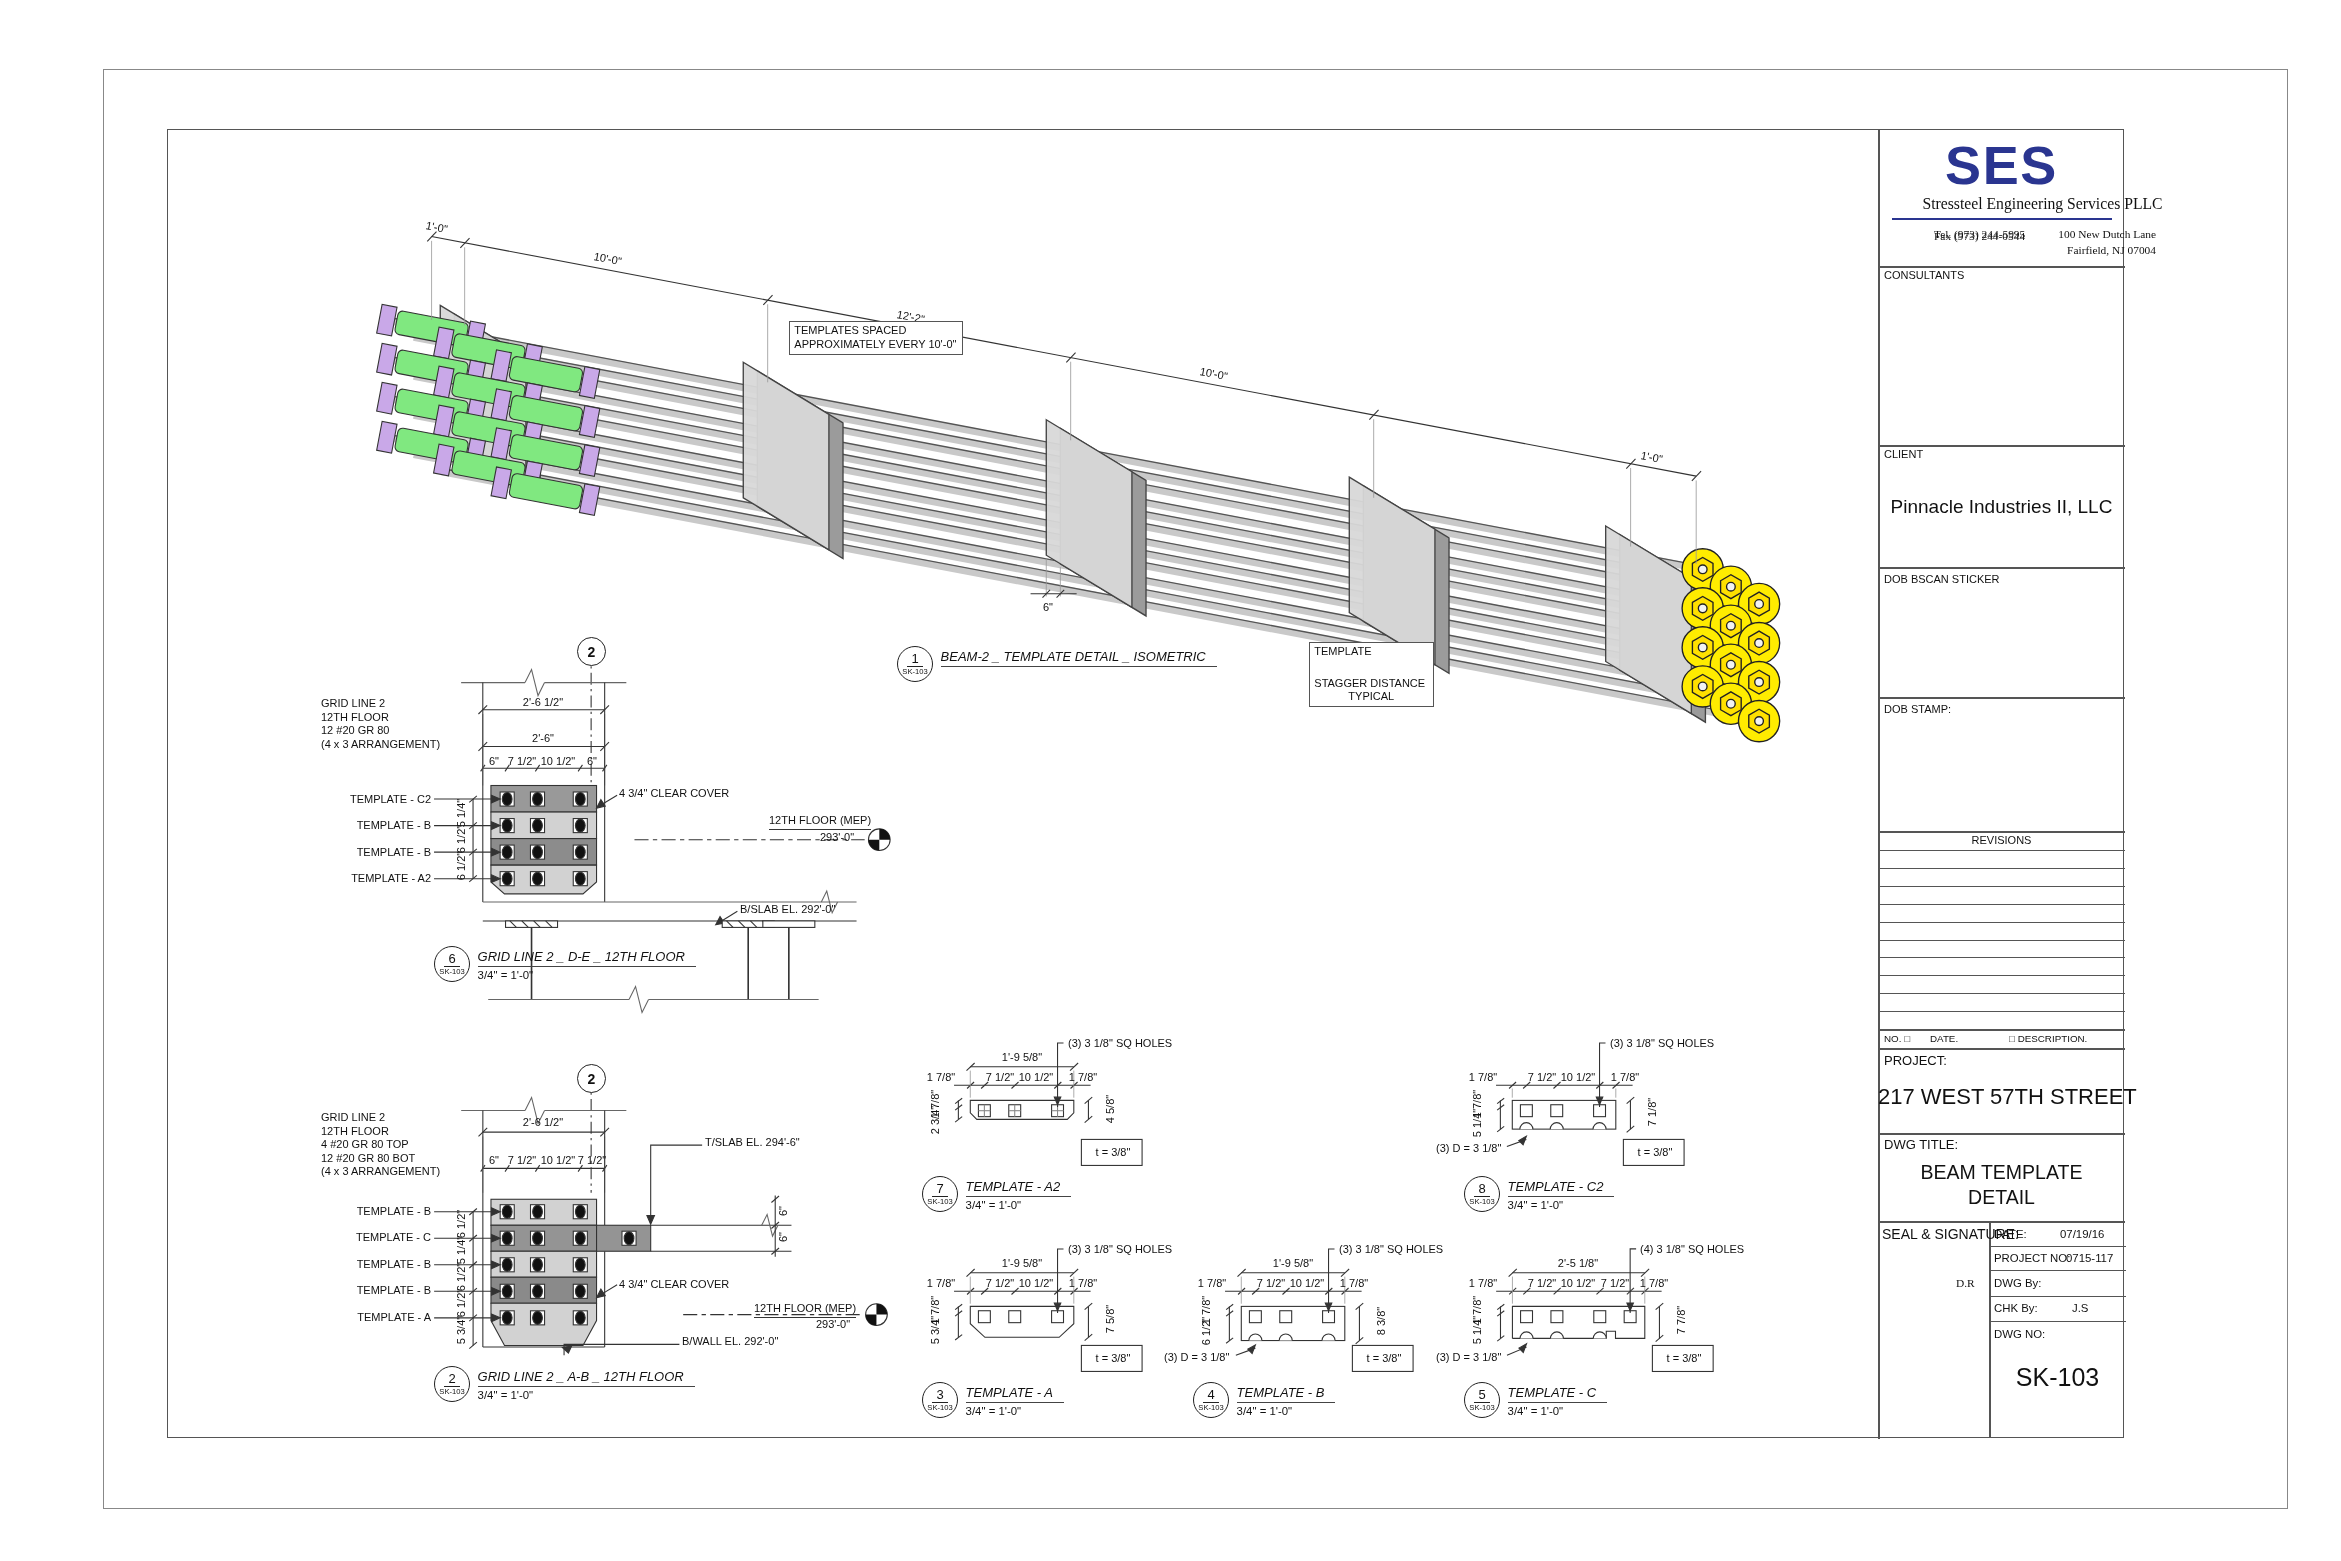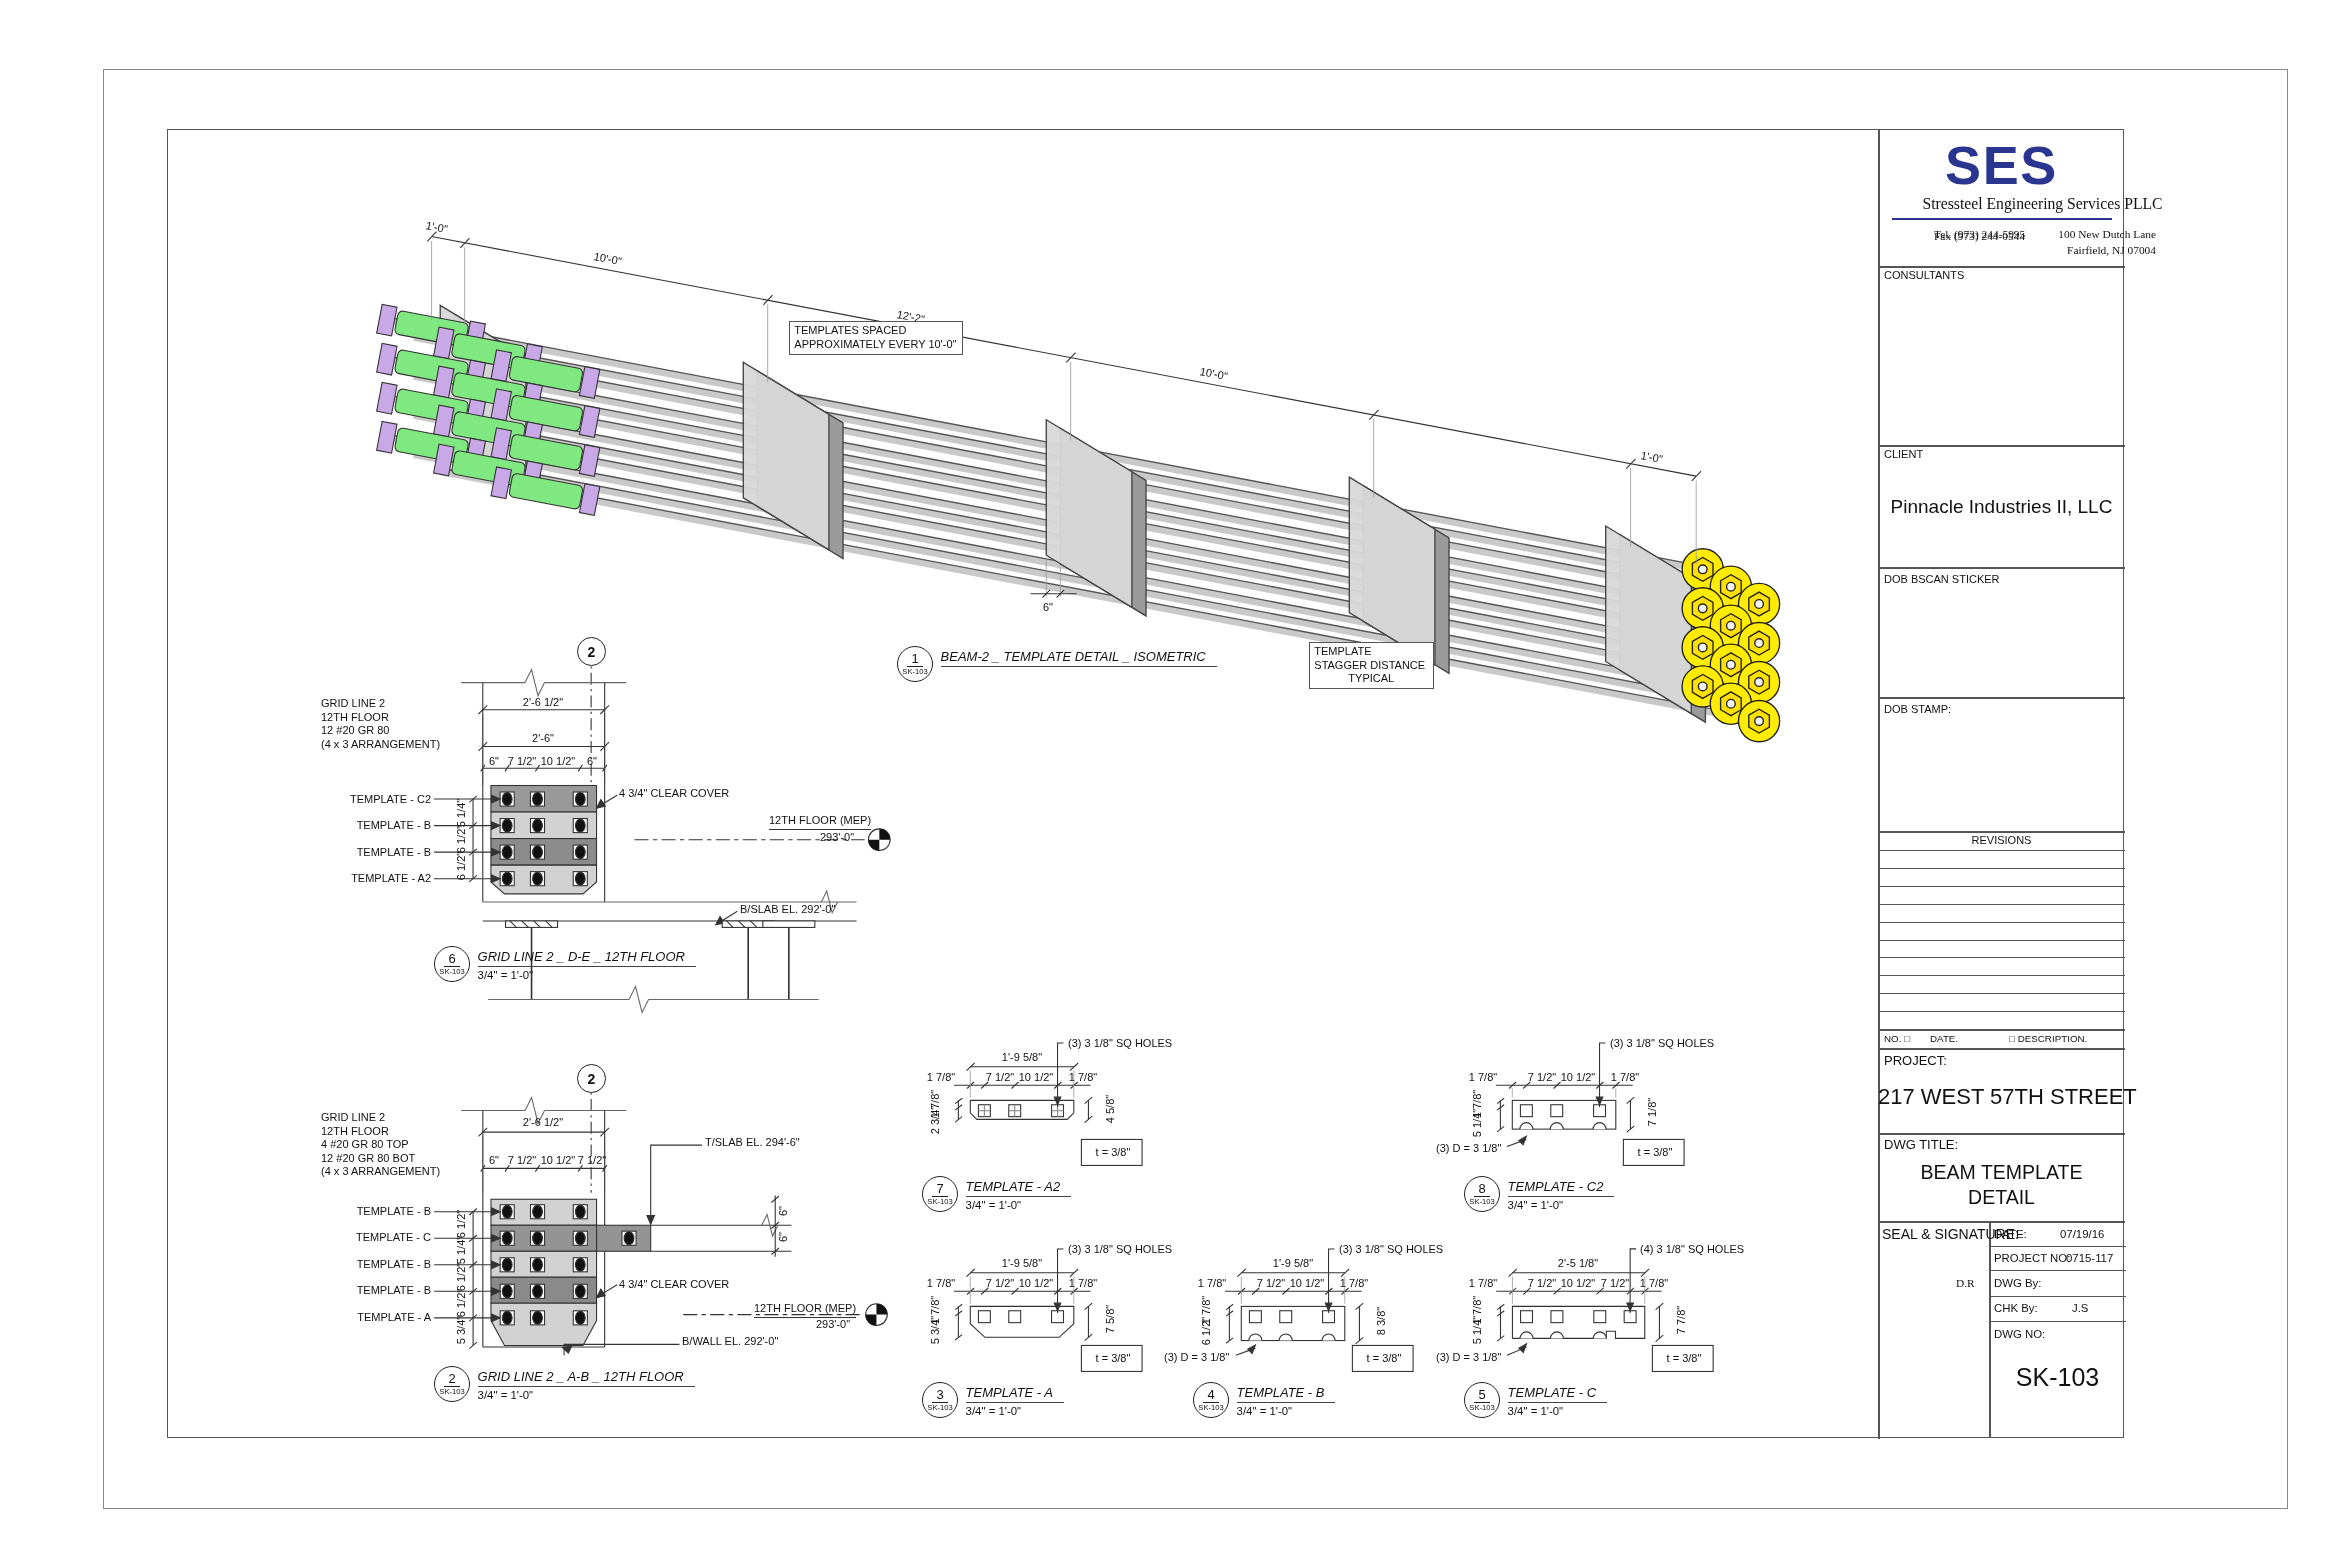--- a/index.html
+++ b/index.html
@@ -244,21 +244,21 @@
   <div class="ab dim rot10" style="left:1200px;top:365px;">10'-0"</div>
   <div class="ab dim rot10" style="left:1641px;top:449px;">1'-0"</div>
   <div class="ab dim" style="left:1043px;top:601px;">6"</div>
 
   <div class="nbox" style="left:789px;top:321px;width:163px;">
     <span class="ab f20" style="position:static;display:block;">TEMPLATES SPACED</span>
     <span class="ab f20" style="position:static;display:block;">APPROXIMATELY EVERY 10'-0"</span>
   </div>
   <div class="nbox" style="left:1309px;top:642px;width:114px;">
     <span class="ab f20" style="position:static;display:block;">TEMPLATE</span>
-    <span class="ab f20" style="position:static;display:block;">STAGGER DISTANCE</span>
+    <span class="ab f20" style="position:static;display:block;margin-top:18px;">STAGGER DISTANCE</span>
     <span class="ab f20" style="position:static;display:block;text-align:center;">TYPICAL</span>
   </div>
 
   <div class="callout" style="left:897px;top:646px;">
     <div class="co-c">
         <span class="co-n">1</span>
         <span class="co-s">SK-103</span>
       </div>
     <div class="co-b">
         <span class="co-t">BEAM-2 _ TEMPLATE DETAIL _ ISOMETRIC</span>

